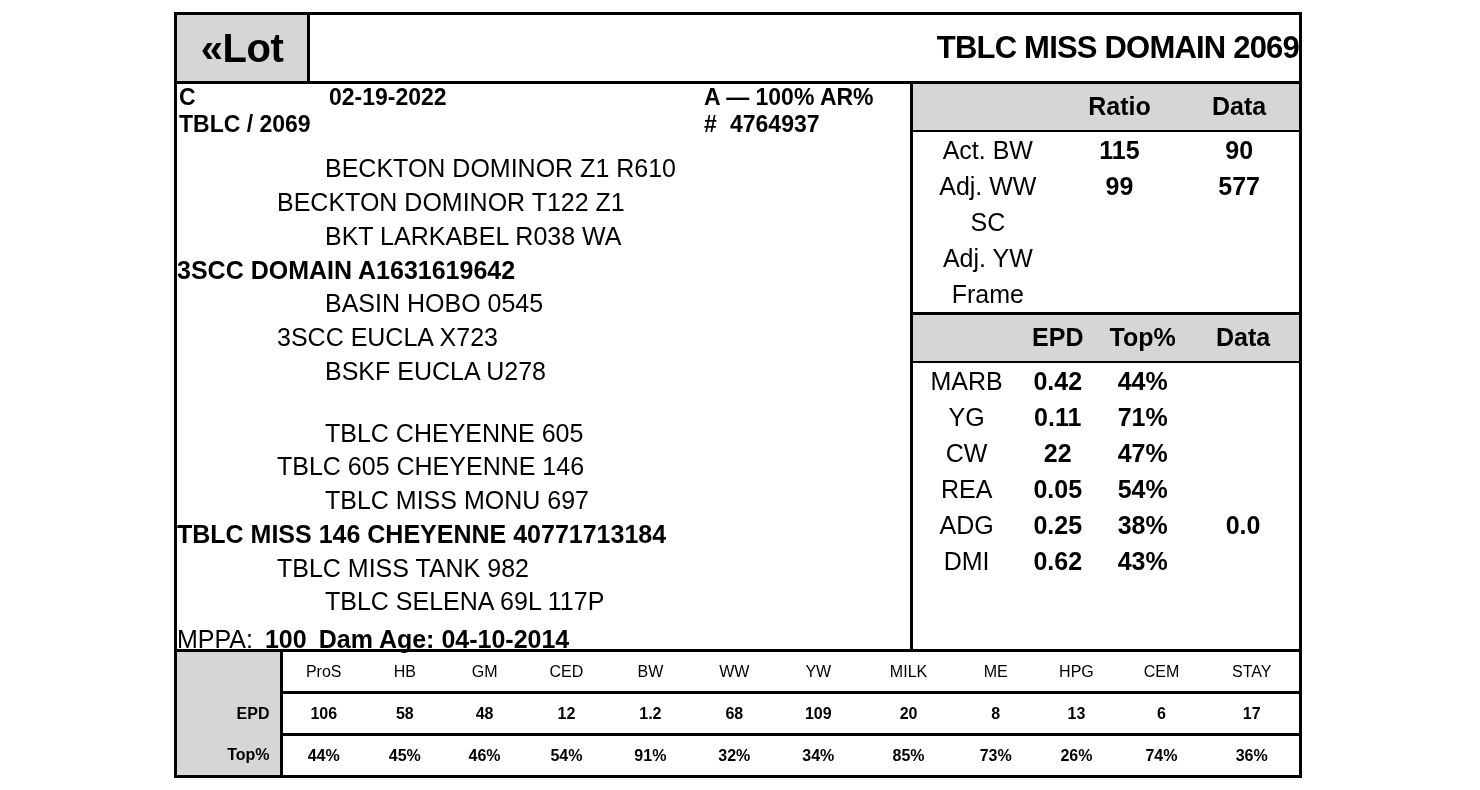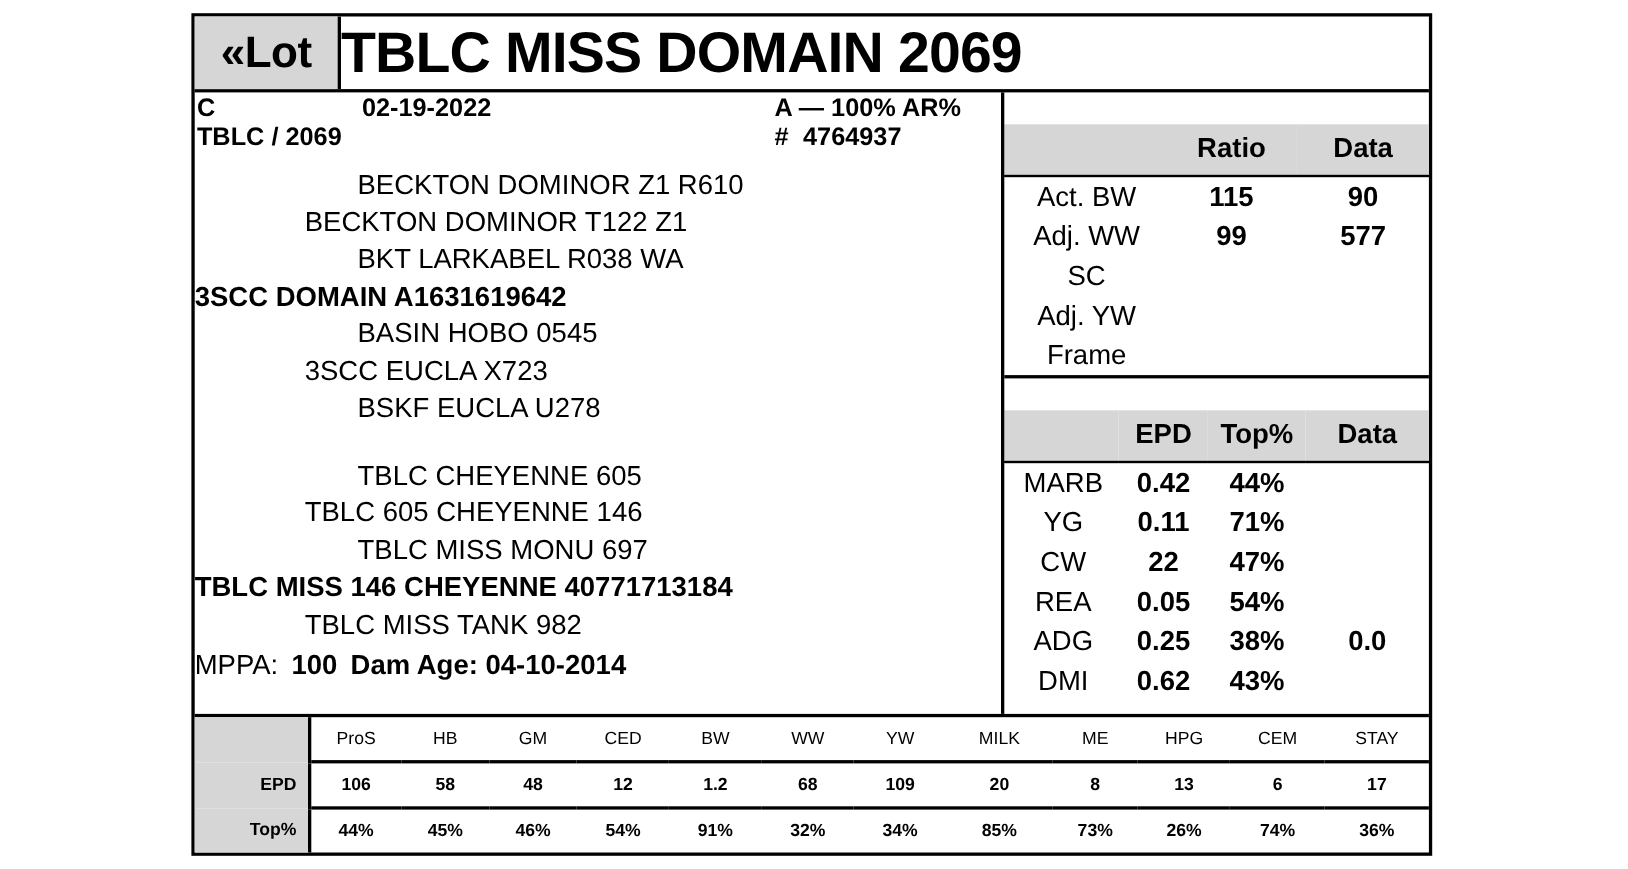--- a/index.html
+++ b/index.html
@@ -46,24 +46,25 @@
     justify-content: center;
     font-size: 40px;
     font-weight: bold;
     letter-spacing: -0.5px;
     box-sizing: border-box;
   }
   .lot-title {
     flex: 1;
     display: flex;
     align-items: center;
-    font-size: 52px;
+    font-size: 31px;
     font-weight: bold;
     letter-spacing: -0.8px;
     white-space: nowrap;
+    justify-content: flex-end;
   }
 
   
   .card-body {
     display: flex;
     flex: 1 1 auto;
     min-height: 0;
     border-bottom: 3px solid #000;
   }
 
@@ -119,21 +120,20 @@
     white-space: nowrap;
   }
   .mppa-line b { font-weight: bold; }
   .mppa-sp { display:inline-block; width: 12px; }
 
   
   .rt {
     width: 100%;
     border-collapse: collapse;
     table-layout: fixed;
-    margin-top: 29px;
   }
   .rt th {
     background: #d6d6d6;
     font-size: 25px;
     font-weight: bold;
     text-align: center;
     padding: 8px 0 9px 0;
   }
   .rt th.blank-h { }
   .rt td {
@@ -240,20 +240,21 @@
       </div>
 
       <div class="ped-gap"></div>
 
       <div class="ped-block" style="margin-top:0">
         <div class="ped-line lvl-a">TBLC CHEYENNE 605</div>
         <div class="ped-line lvl-b">TBLC 605 CHEYENNE 146</div>
         <div class="ped-line lvl-c">TBLC MISS MONU 697</div>
         <div class="ped-line lvl-main">TBLC MISS 146 CHEYENNE 40771713184</div>
         <div class="ped-line lvl-b">TBLC MISS TANK 982</div>
+        <div class="ped-line lvl-c">TBLC SELENA 69L 117P</div>
       </div>
 
       <div class="mppa-line">
         <span>MPPA:</span><span class="mppa-sp"></span><b>100</b><span class="mppa-sp"></span><b>Dam Age:</b> <b>04-10-2014</b>
       </div>
 
     </div>
 
     <div class="right-pane">
 

